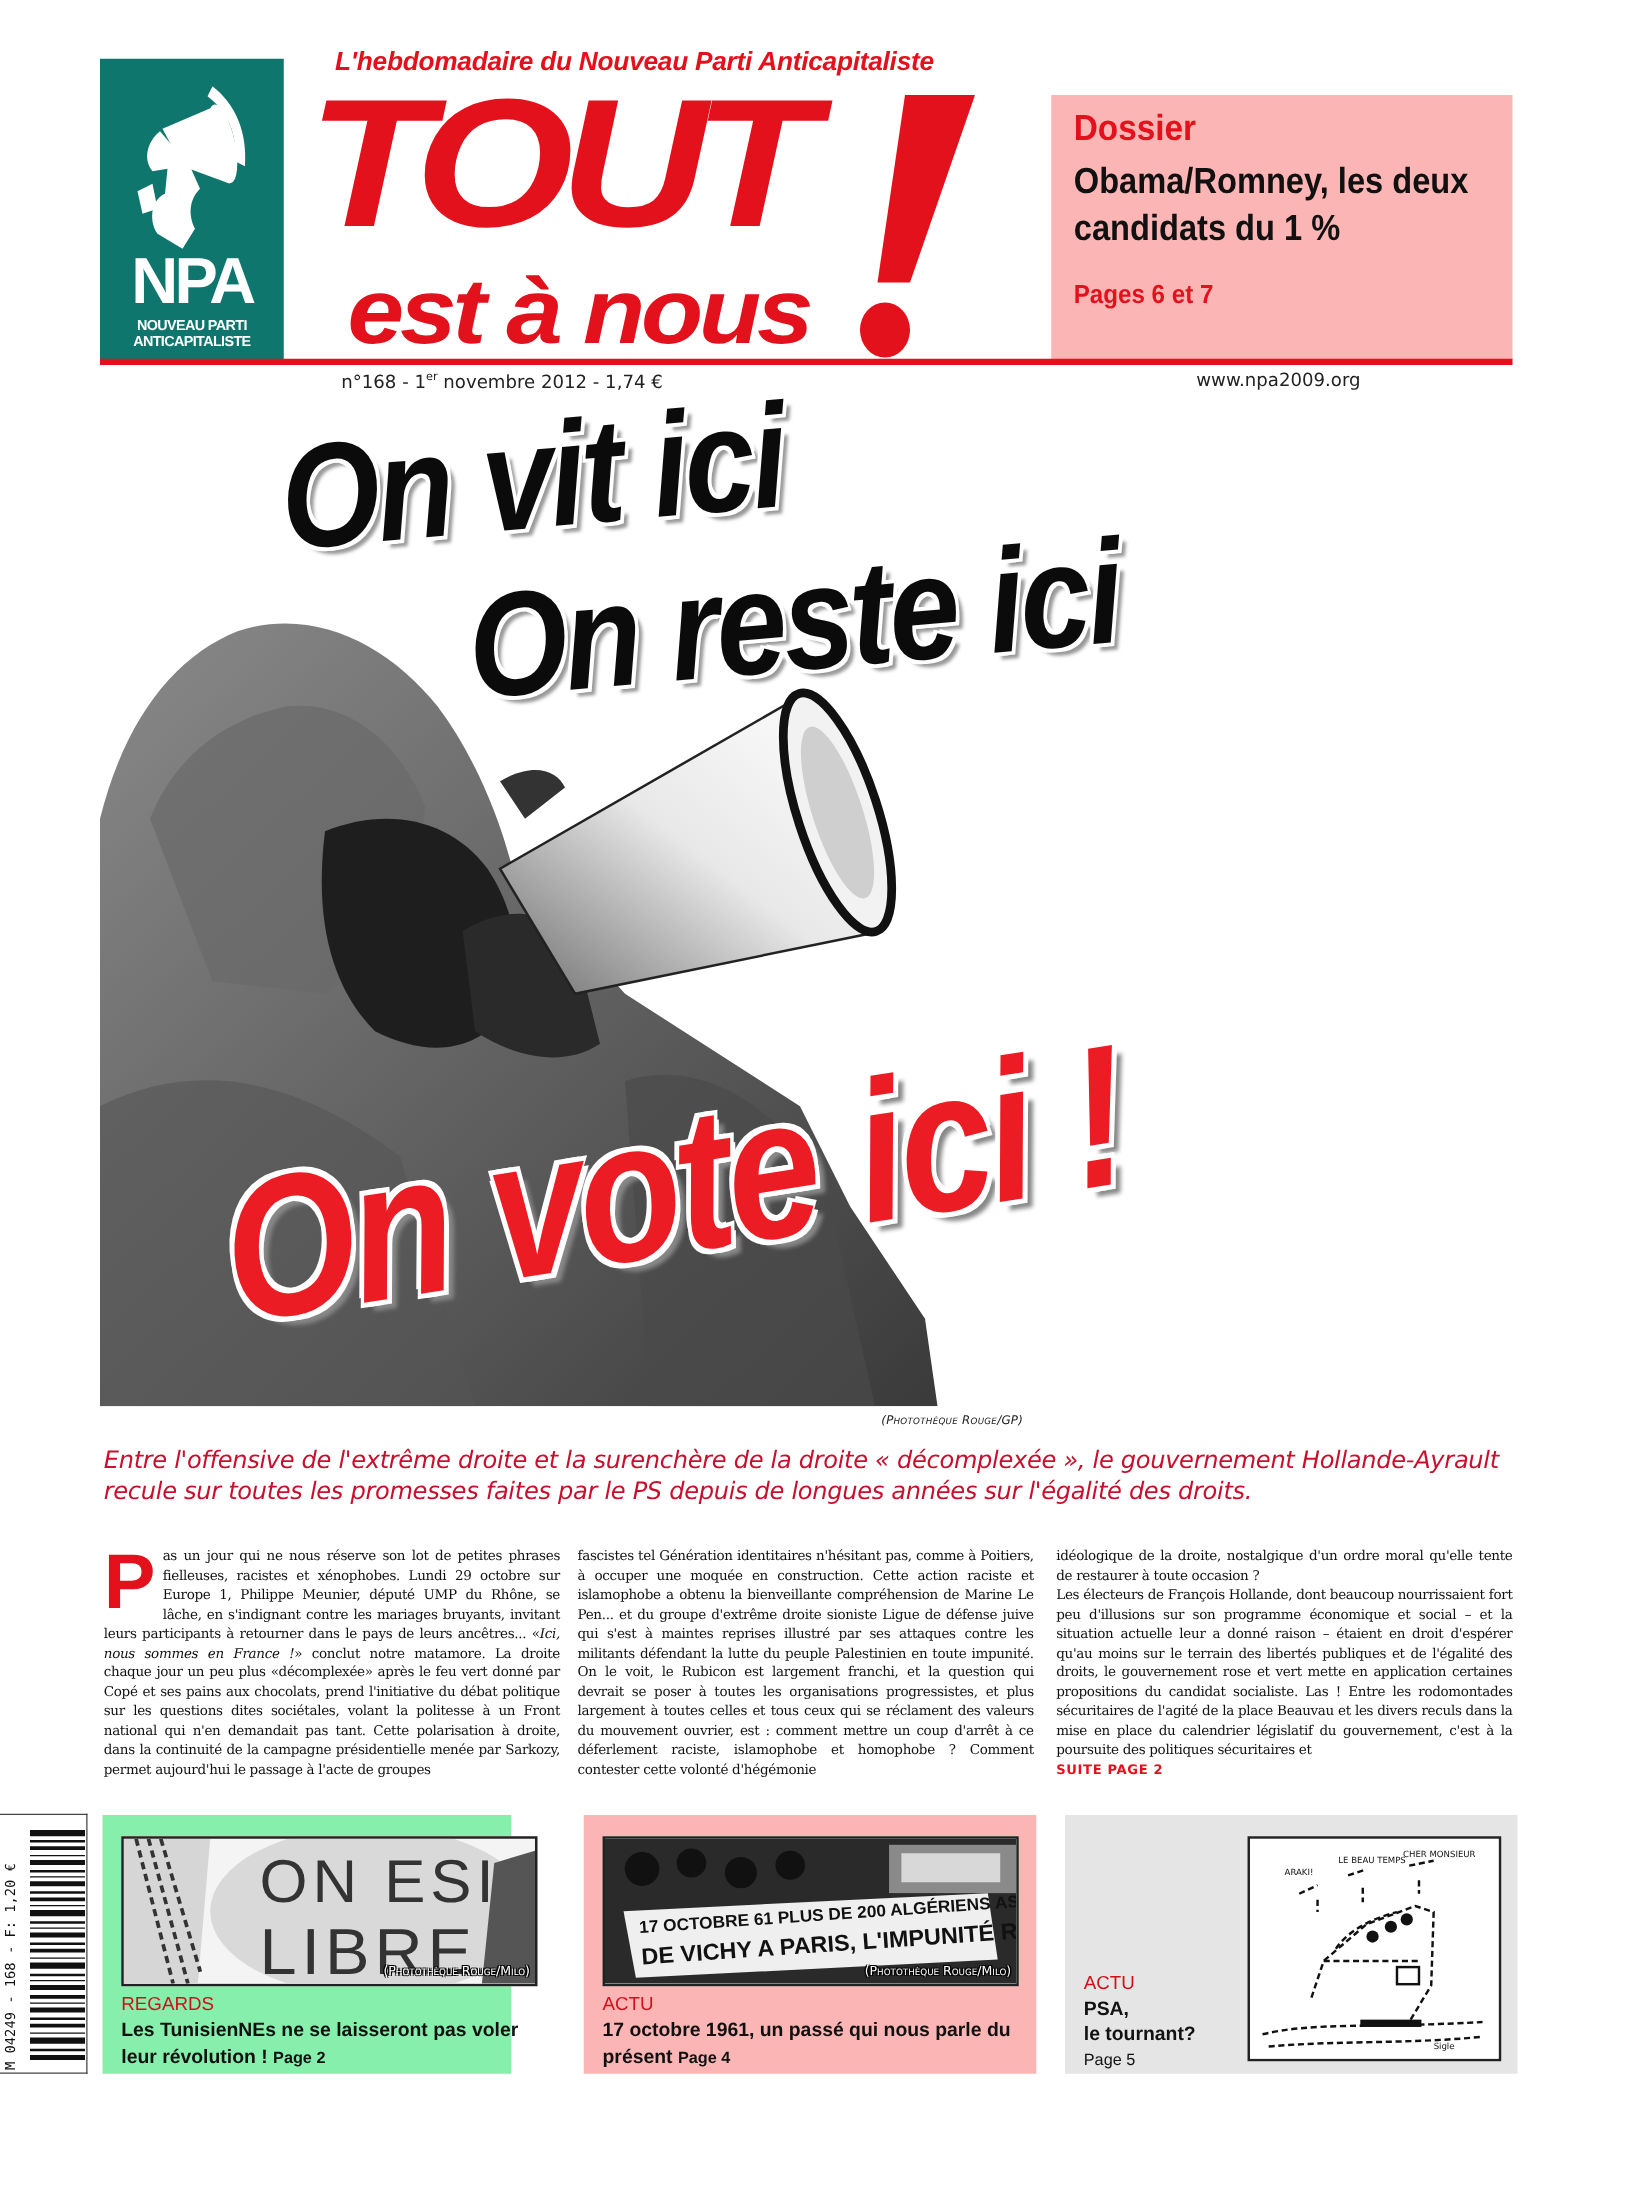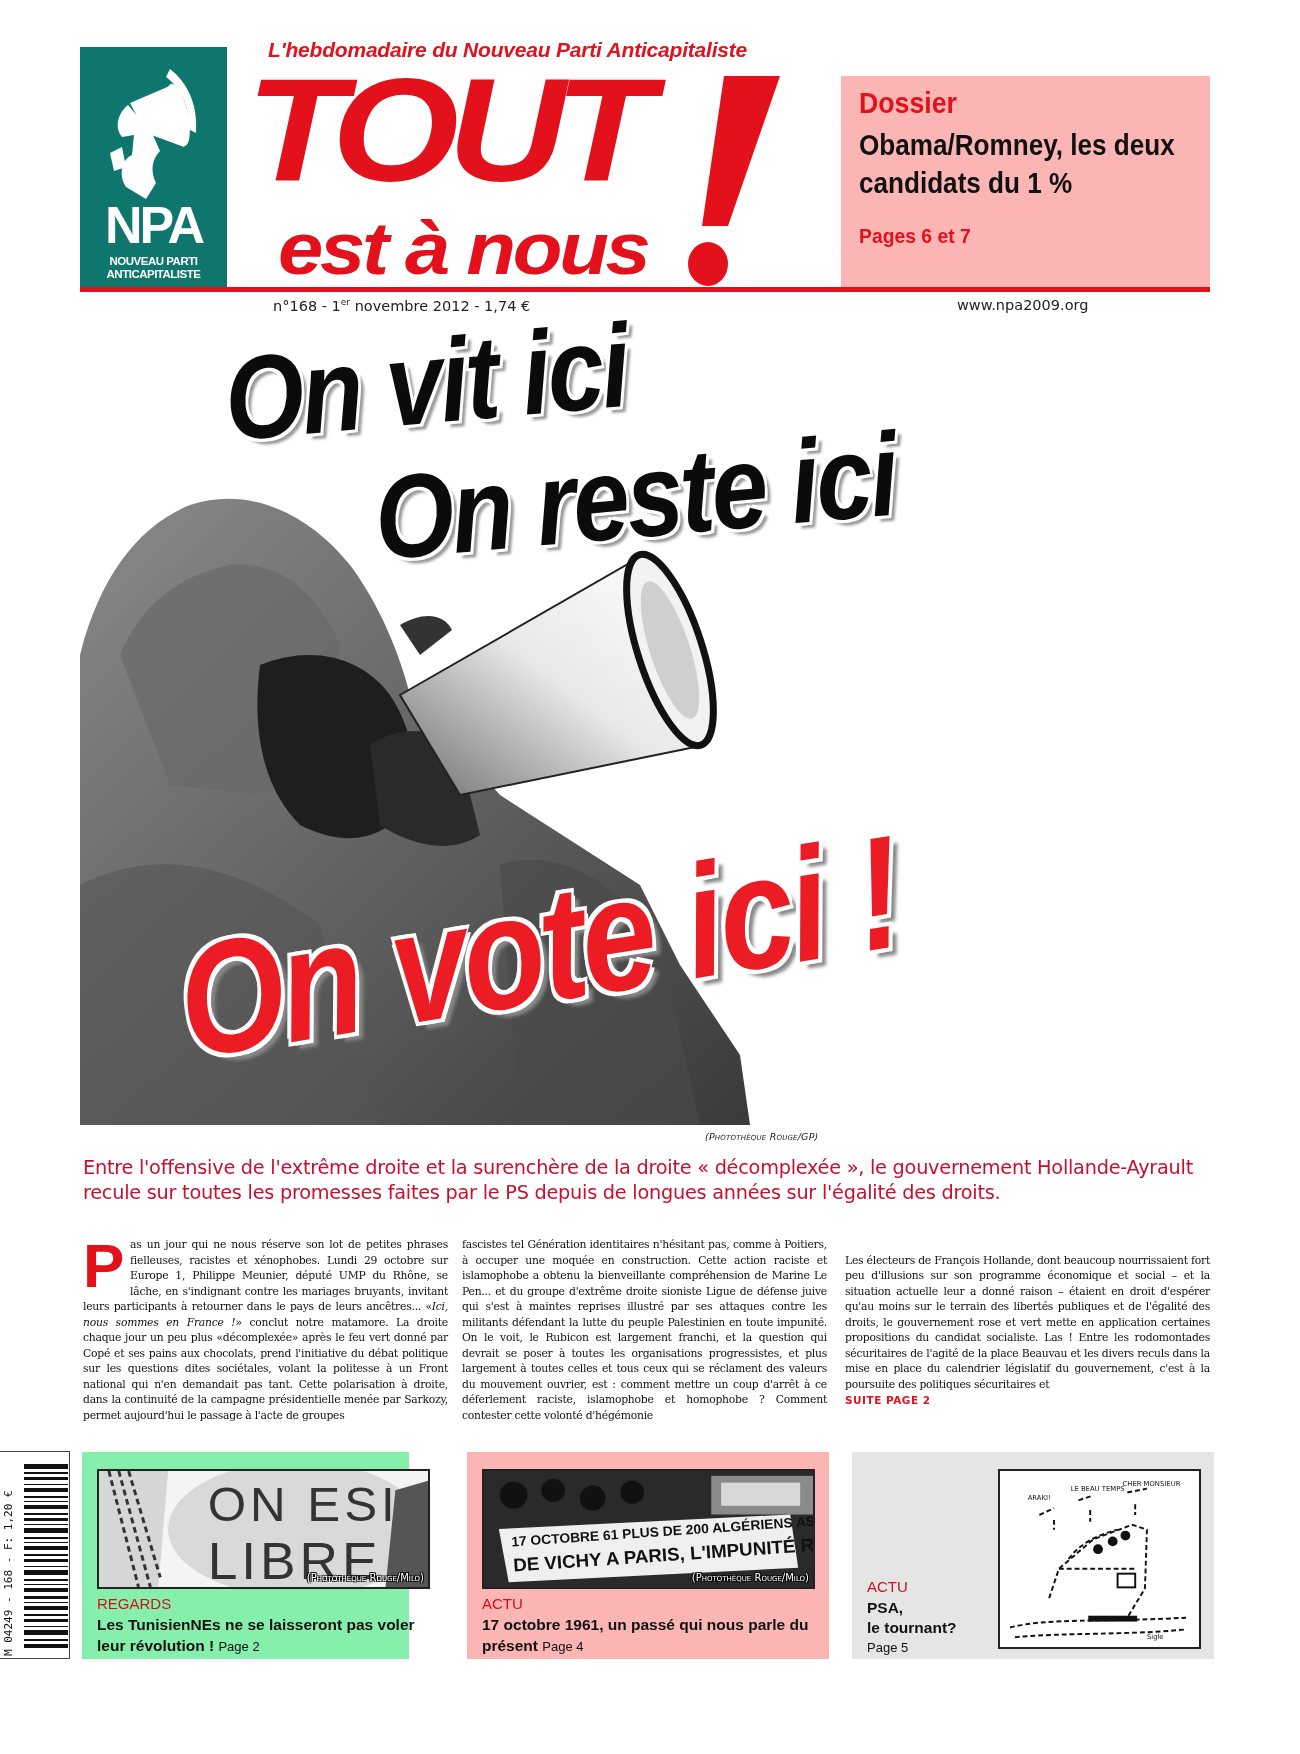--- a/index.html
+++ b/index.html
@@ -100,21 +100,21 @@
   }
   .photo-credit-main {
     position: absolute; left: 705px; top: 1131px;
     font-family: "DejaVu Sans", sans-serif; font-size: 9.5px; color: #222;
     font-variant: small-caps; letter-spacing: 0.2px; font-style: italic;
   }
 
   
   .chapo {
     position: absolute; left: 83px; top: 1155px; width: 1135px;
-    font-family: "DejaVu Sans", sans-serif; font-size: 19.3px;
+    font-family: "DejaVu Sans", sans-serif; font-style: italic; font-size: 19.3px;
     color: #c8102e; line-height: 25px; letter-spacing: -0.25px;
   }
 
   
   .col {
     position: absolute; top: 1237px; width: 365px;
     font-family: "DejaVu Serif", serif; font-size: 10.8px; line-height: 15.5px;
     color: #111; text-align: justify; letter-spacing: -0.25px;
   }
   .col-1 { left: 83px; }
@@ -162,21 +162,21 @@
   .teaser-rubric {
     position: absolute; left: 15px; top: 143px;
     font-family: "Liberation Sans", sans-serif; font-size: 15px; color: #d0111b;
   }
   .teaser-title {
     position: absolute; left: 15px; top: 162px; width: 340px;
     font-family: "Liberation Sans", sans-serif; font-weight: bold; font-size: 15.5px;
     line-height: 21px; color: #111;
   }
   .teaser-page {
-    font-family: "Liberation Sans", sans-serif; font-weight: normal; font-size: 13px;
+    font-family: "Liberation Sans", sans-serif; font-weight: bold; font-size: 13px;
   }
 
   .t3-text { position: absolute; left: 15px; top: 126px; width: 110px; }
   .t3-rubric { font-family: "Liberation Sans", sans-serif; font-size: 15px; color: #d0111b; }
   .t3-title {
     font-family: "Liberation Sans", sans-serif; font-weight: bold; font-size: 15.5px;
     line-height: 20px; color: #111; margin-top: 3px;
   }
   .t3-page { font-family: "Liberation Sans", sans-serif; font-size: 13px; margin-top: 2px; }
   .cartoon {
@@ -261,21 +261,21 @@
 
 <div class="chapo">Entre l'offensive de l'extrême droite et la surenchère de la droite « décomplexée », le gouvernement Hollande-Ayrault recule sur toutes les promesses faites par le PS depuis de longues années sur l'égalité des droits.</div>
 
 <div class="col col-1">
   <span class="dropcap">P</span><span>as un jour qui ne nous réserve son lot de petites phrases fielleuses, racistes et xénophobes. Lundi 29 octobre sur Europe 1, Philippe Meunier, député UMP du Rhône, se lâche, en s'indignant contre les mariages bruyants, invitant leurs participants à retourner dans le pays de leurs ancêtres... «</span><i>Ici, nous sommes en France !</i><span>» conclut notre matamore. La droite chaque jour un peu plus «décomplexée» après le feu vert donné par Copé et ses pains aux chocolats, prend l'initiative du débat politique sur les questions dites sociétales, volant la politesse à un Front national qui n'en demandait pas tant. Cette polarisation à droite, dans la continuité de la campagne présidentielle menée par Sarkozy, permet aujourd'hui le passage à l'acte de groupes</span>
 </div>
 <div class="col col-2">
   <span>fascistes tel Génération identitaires n'hésitant pas, comme à Poitiers, à occuper une moquée en construction. Cette action raciste et islamophobe a obtenu la bienveillante compréhension de Marine Le Pen... et du groupe d'extrême droite sioniste Ligue de défense juive qui s'est à maintes reprises illustré par ses attaques contre les militants défendant la lutte du peuple Palestinien en toute impunité. On le voit, le Rubicon est largement franchi, et la question qui devrait se poser à toutes les organisations progressistes, et plus largement à toutes celles et tous ceux qui se réclament des valeurs du mouvement ouvrier, est : comment mettre un coup d'arrêt à ce déferlement raciste, islamophobe et homophobe ? Comment contester cette volonté d'hégémonie</span>
 </div>
 <div class="col col-3">
-  <br>
+  <span>idéologique de la droite, nostalgique d'un ordre moral qu'elle tente de restaurer à toute occasion ?</span><br>
   <span>Les électeurs de François Hollande, dont beaucoup nourrissaient fort peu d'illusions sur son programme économique et social – et la situation actuelle leur a donné raison – étaient en droit d'espérer qu'au moins sur le terrain des libertés publiques et de l'égalité des droits, le gouvernement rose et vert mette en application certaines propositions du candidat socialiste. Las ! Entre les rodomontades sécuritaires de l'agité de la place Beauvau et les divers reculs dans la mise en place du calendrier législatif du gouvernement, c'est à la poursuite des politiques sécuritaires et</span>
   <span class="suite">SUITE PAGE 2</span>
 </div>
 
 <div class="barcode">
   <div class="barcode-text">M 04249 - 168 - F: 1,20 €</div>
   <svg class="barcode-bars" viewBox="0 0 44 192" preserveAspectRatio="none">
     <g fill="#111">
       <rect x="0" y="4" width="44" height="5"></rect>
         <rect x="0" y="12" width="44" height="2"></rect>

